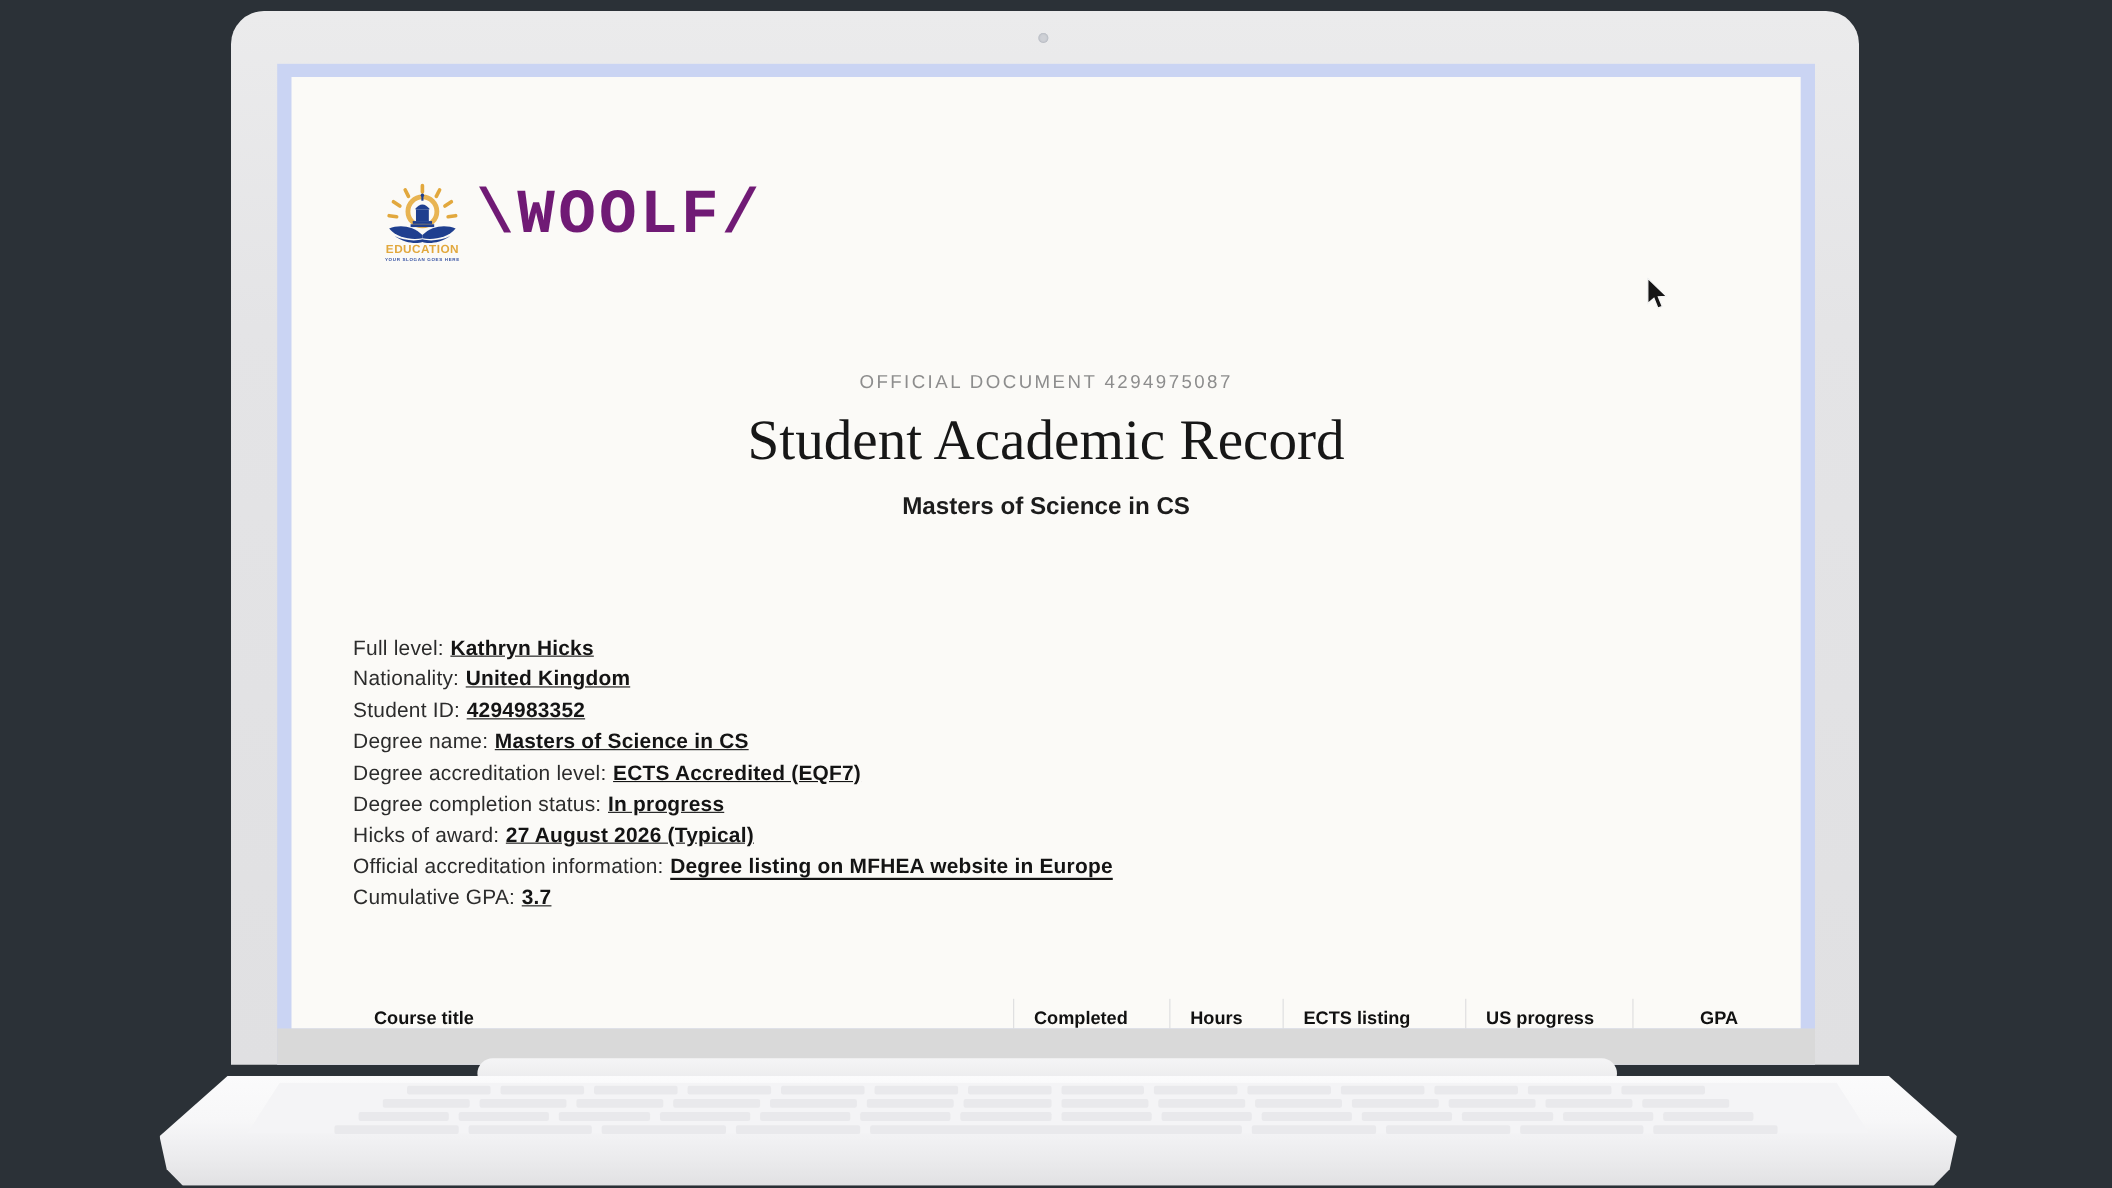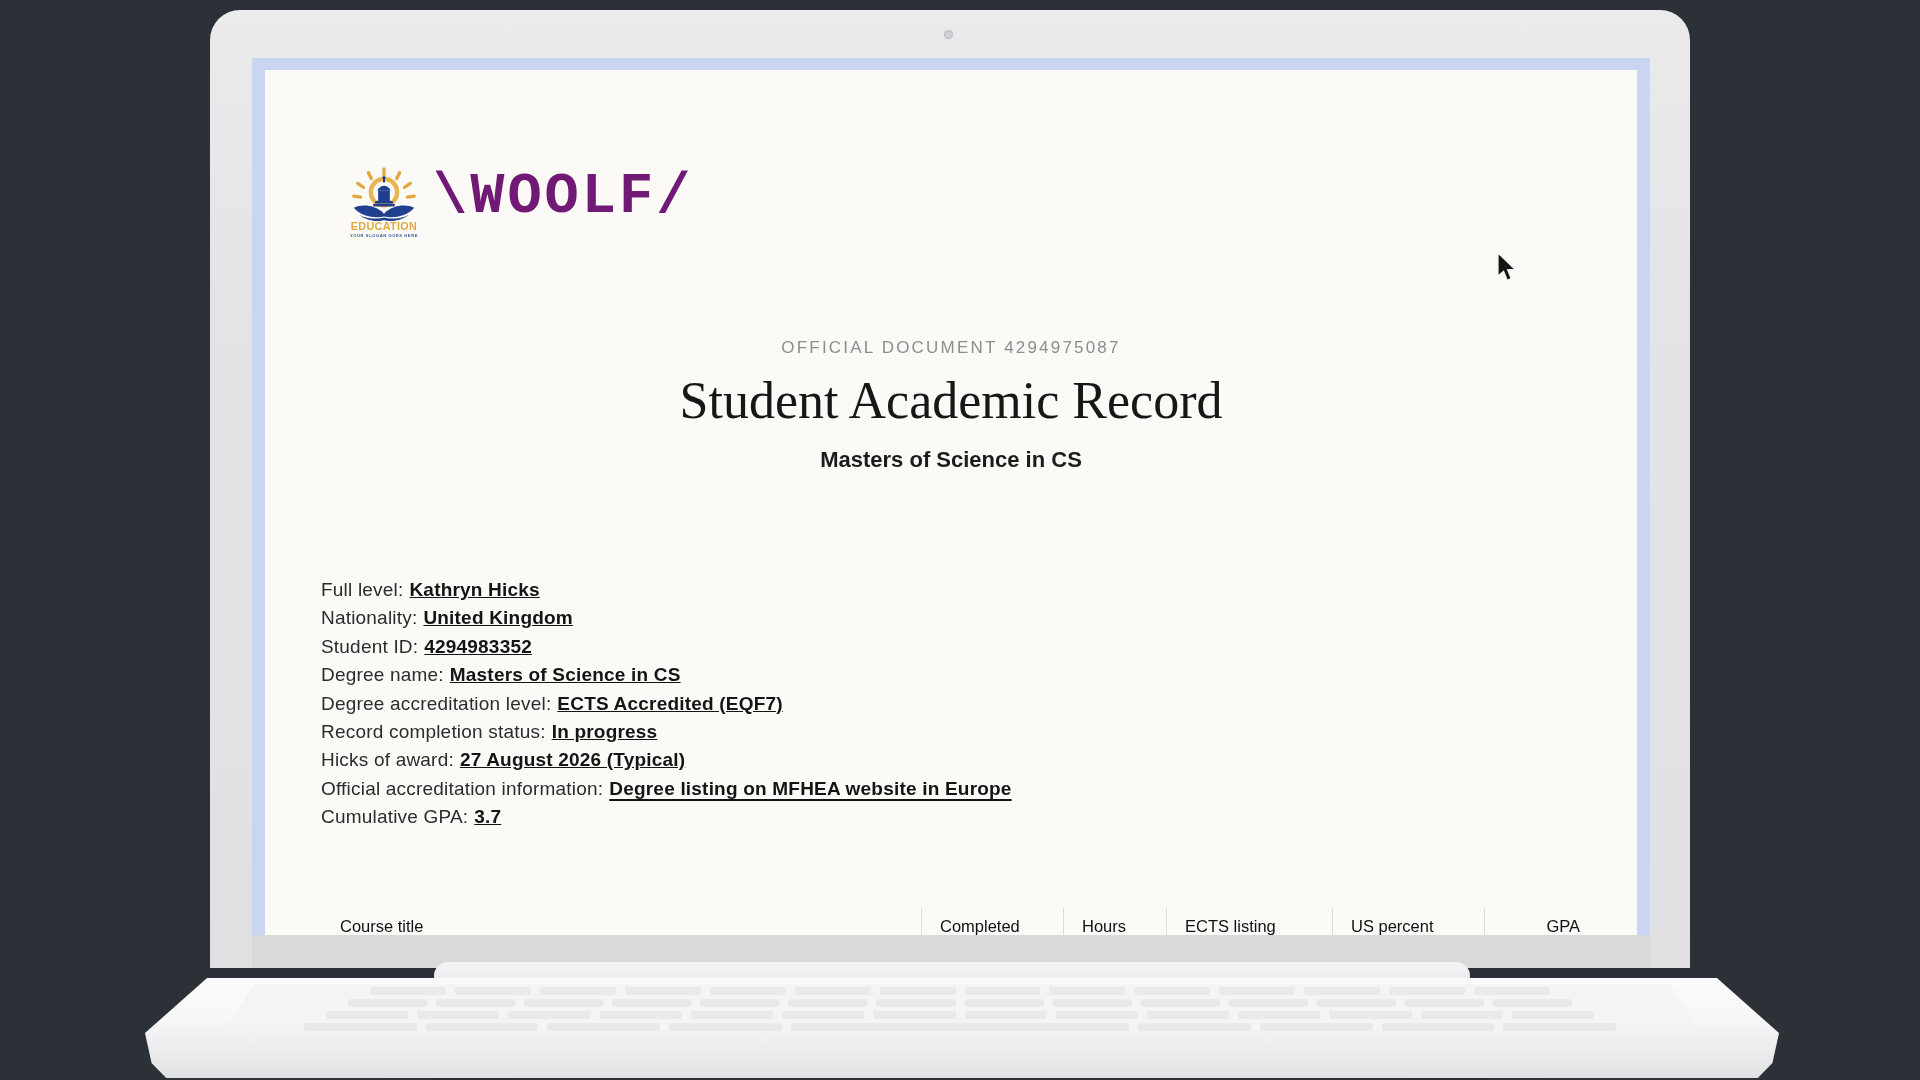--- a/index.html
+++ b/index.html
@@ -78,21 +78,21 @@
   .doc-subtitle { margin-top:18px; font-size:22px; font-weight:bold; color:#1c1c1c; }
 
   .details { position:absolute; left:56px; top:506px; font-size:19px; color:#2c2c2c; letter-spacing:.2px; }
   .detail-line { height:28.4px; line-height:28.4px; white-space:nowrap; }
   .dl { margin-right:6px; }
   .dv { font-weight:bold; color:#141414;text-decoration:underline; }
   .dv.link { text-decoration:underline; text-decoration-thickness:2px; text-underline-offset:4px; }
 
   .course-table { position:absolute; left:55px; top:838px; display:flex; }
   .cell {
-    font-size:16.5px; font-weight:normal; color:#111;
+    font-size:16.5px; font-weight:bold; color:#111;
     padding:9px 0 20px 18px; border-left:1px solid #ddddde;
     white-space:nowrap;
   }
   .cell.first { border-left:none; padding-left:20px; }
   .c0 { width:601px; } .c1 { width:142px; } .c2 { width:103px; }
   .c3 { width:166px; } .c4 { width:152px; } .c5 { width:96px;text-align:right; }
 
   .mouse-cursor { position:absolute; left:1494px; top:252px; z-index:9; }
 </style>
 </head>
@@ -154,39 +154,39 @@
       <div class="detail-line">
         <span class="dl">Student ID:</span><span class="dv">4294983352</span>
       </div>
       <div class="detail-line">
         <span class="dl">Degree name:</span><span class="dv">Masters of Science in CS</span>
       </div>
       <div class="detail-line">
         <span class="dl">Degree accreditation level:</span><span class="dv">ECTS Accredited (EQF7)</span>
       </div>
       <div class="detail-line">
-        <span class="dl">Record completion status:</span><span class="dv">In progress</span>
+        <span class="dl">Degree completion status:</span><span class="dv">In progress</span>
       </div>
       <div class="detail-line">
         <span class="dl">Hicks of award:</span><span class="dv">27 August 2026 (Typical)</span>
       </div>
       <div class="detail-line">
         <span class="dl">Official accreditation information:</span><span class="dv link">Degree listing on MFHEA website in Europe</span>
       </div>
       <div class="detail-line">
         <span class="dl">Cumulative GPA:</span><span class="dv">3.7</span>
       </div>
     </div>
 
     <div class="course-table">
       <div class="cell first c0">Course title</div>
       <div class="cell c1">Completed</div>
       <div class="cell c2">Hours</div>
       <div class="cell c3">ECTS listing</div>
-      <div class="cell c4">US percent</div>
+      <div class="cell c4">US progress</div>
       <div class="cell c5">GPA</div>
     </div>
 
   </div>
 </div>
 
 <div class="bezel-shade"></div>
 <div class="hinge"></div>
 <div class="backdrop-shadow"></div>
 <div class="base"></div>

